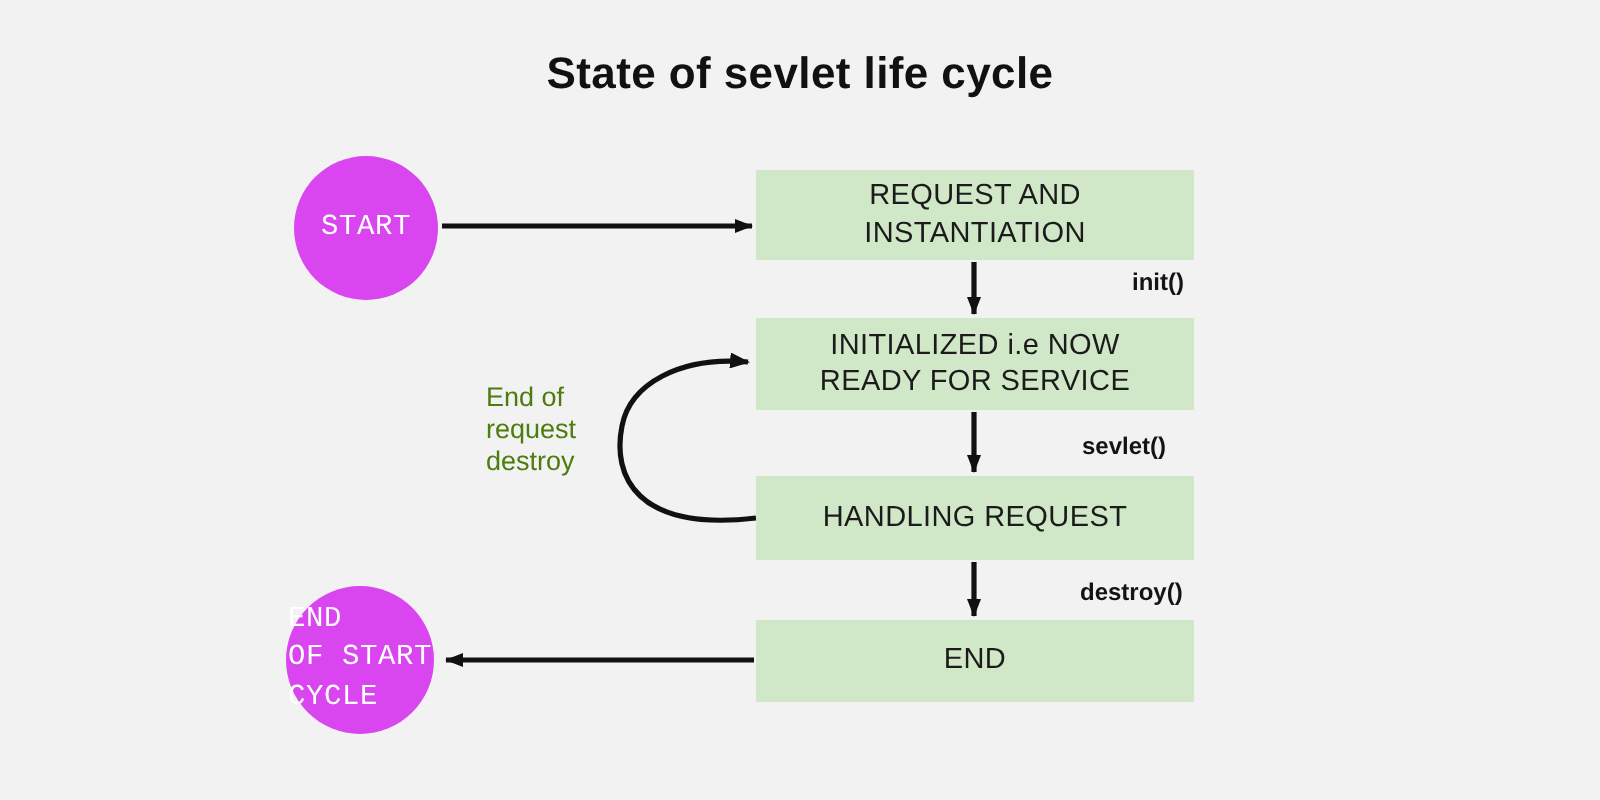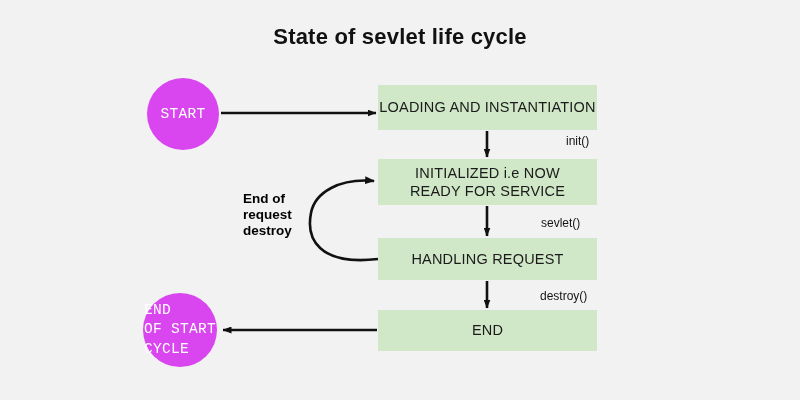--- a/index.html
+++ b/index.html
@@ -76,34 +76,34 @@
     top: 293px;
     width: 74px;
     height: 74px;
     line-height: 1.35;
   }
   #circle-end-life .circle-text { text-align: left; }
   
   .edge-label {
     position: absolute;
     font-size: 12px;
-    font-weight: normal;
+    font-weight: bold;
     color: #141414;
     white-space: nowrap;
   }
   #label-init    { left: 566px; top: 134px; }
   #label-service { left: 541px; top: 216px; }
   #label-destroy { left: 540px; top: 289px; text-align: center; }
   #label-loop {
     position: absolute;
     left: 243px;
     top: 191px;
     font-size: 13.5px;
-    font-weight: bold;
-    color: #000000;
+    font-weight: normal;
+    color: #4d7c0f;
     line-height: 1.17;
     text-align: left;
   }
   
   #connectors {
     position: absolute;
     left: 0;
     top: 0;
     width: 800px;
     height: 400px;
@@ -138,21 +138,21 @@
     <line x1="377" y1="330" x2="223" y2="330" stroke="#111111" stroke-width="2.6" marker-end="url(#arrowhead)"></line>
 
     <path d="M 378 259 C 318 266, 306 238, 311 213 C 315 192, 340 178, 374 181" fill="none" stroke="#111111" stroke-width="2.6" marker-end="url(#arrowhead-curve)"></path>
   </svg>
 
   <div class="node-circle" id="circle-start">
     <span class="circle-text">START</span>
   </div>
 
   <div class="node-box" id="box-loading">
-    <span>LOADING AND INSTANTIATION</span>
+    <span>REQUEST AND INSTANTIATION</span>
   </div>
 
   <div class="node-box" id="box-initialized">
     <span>
       <span>INITIALIZED i.e NOW</span><br>
       <span>READY FOR SERVICE</span>
     </span>
   </div>
 
   <div class="node-box" id="box-handling">

